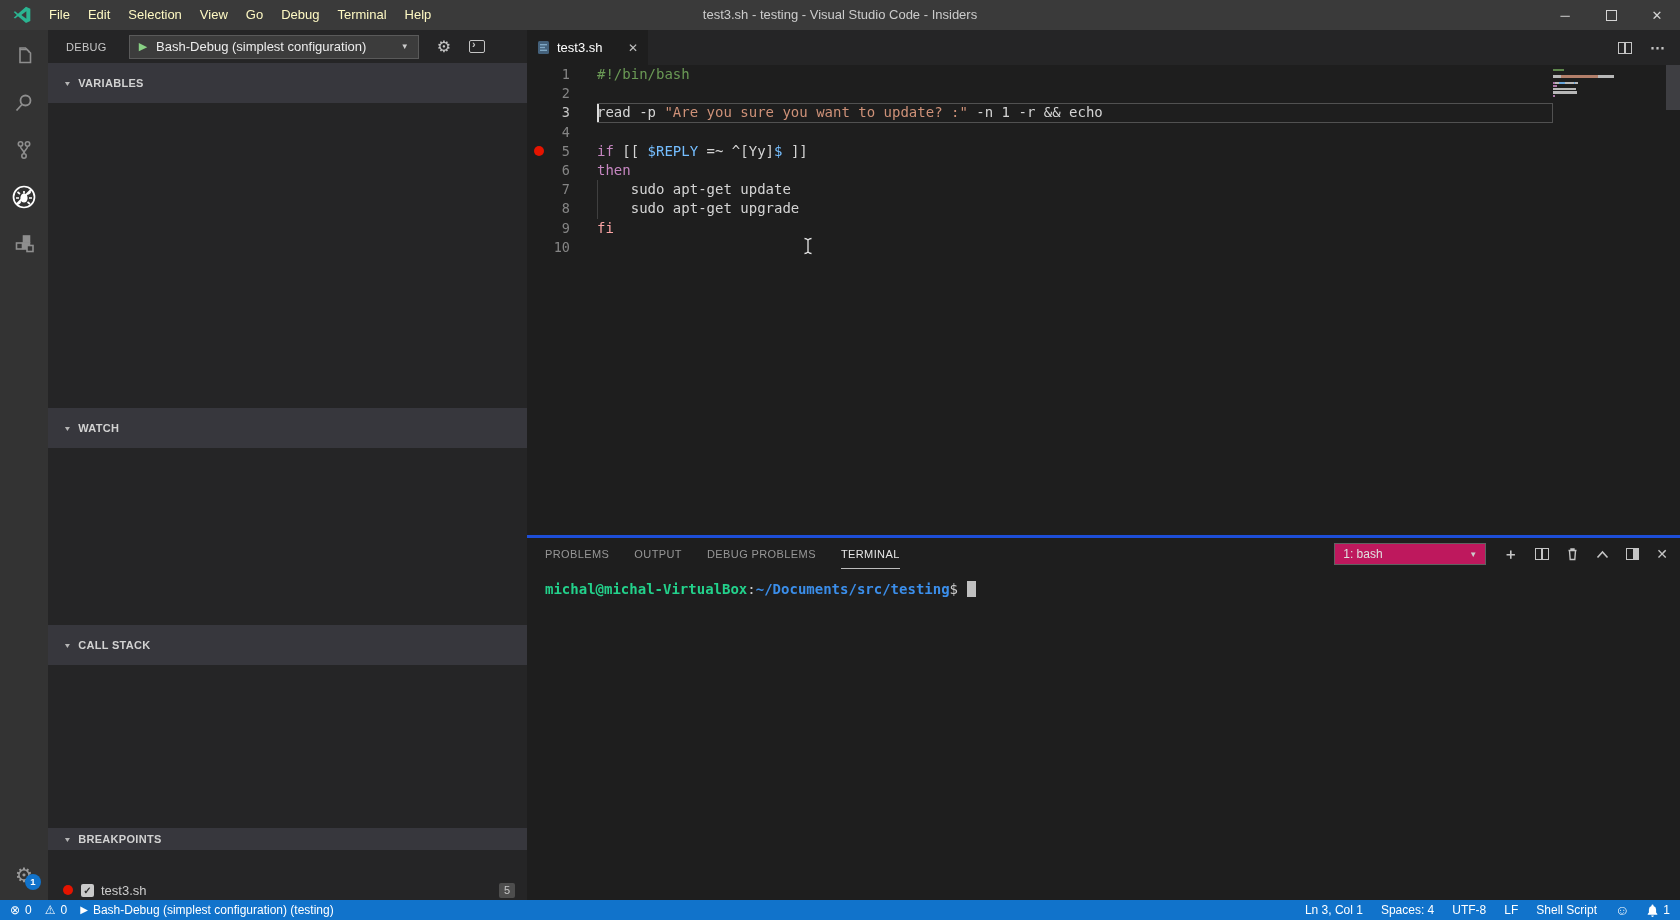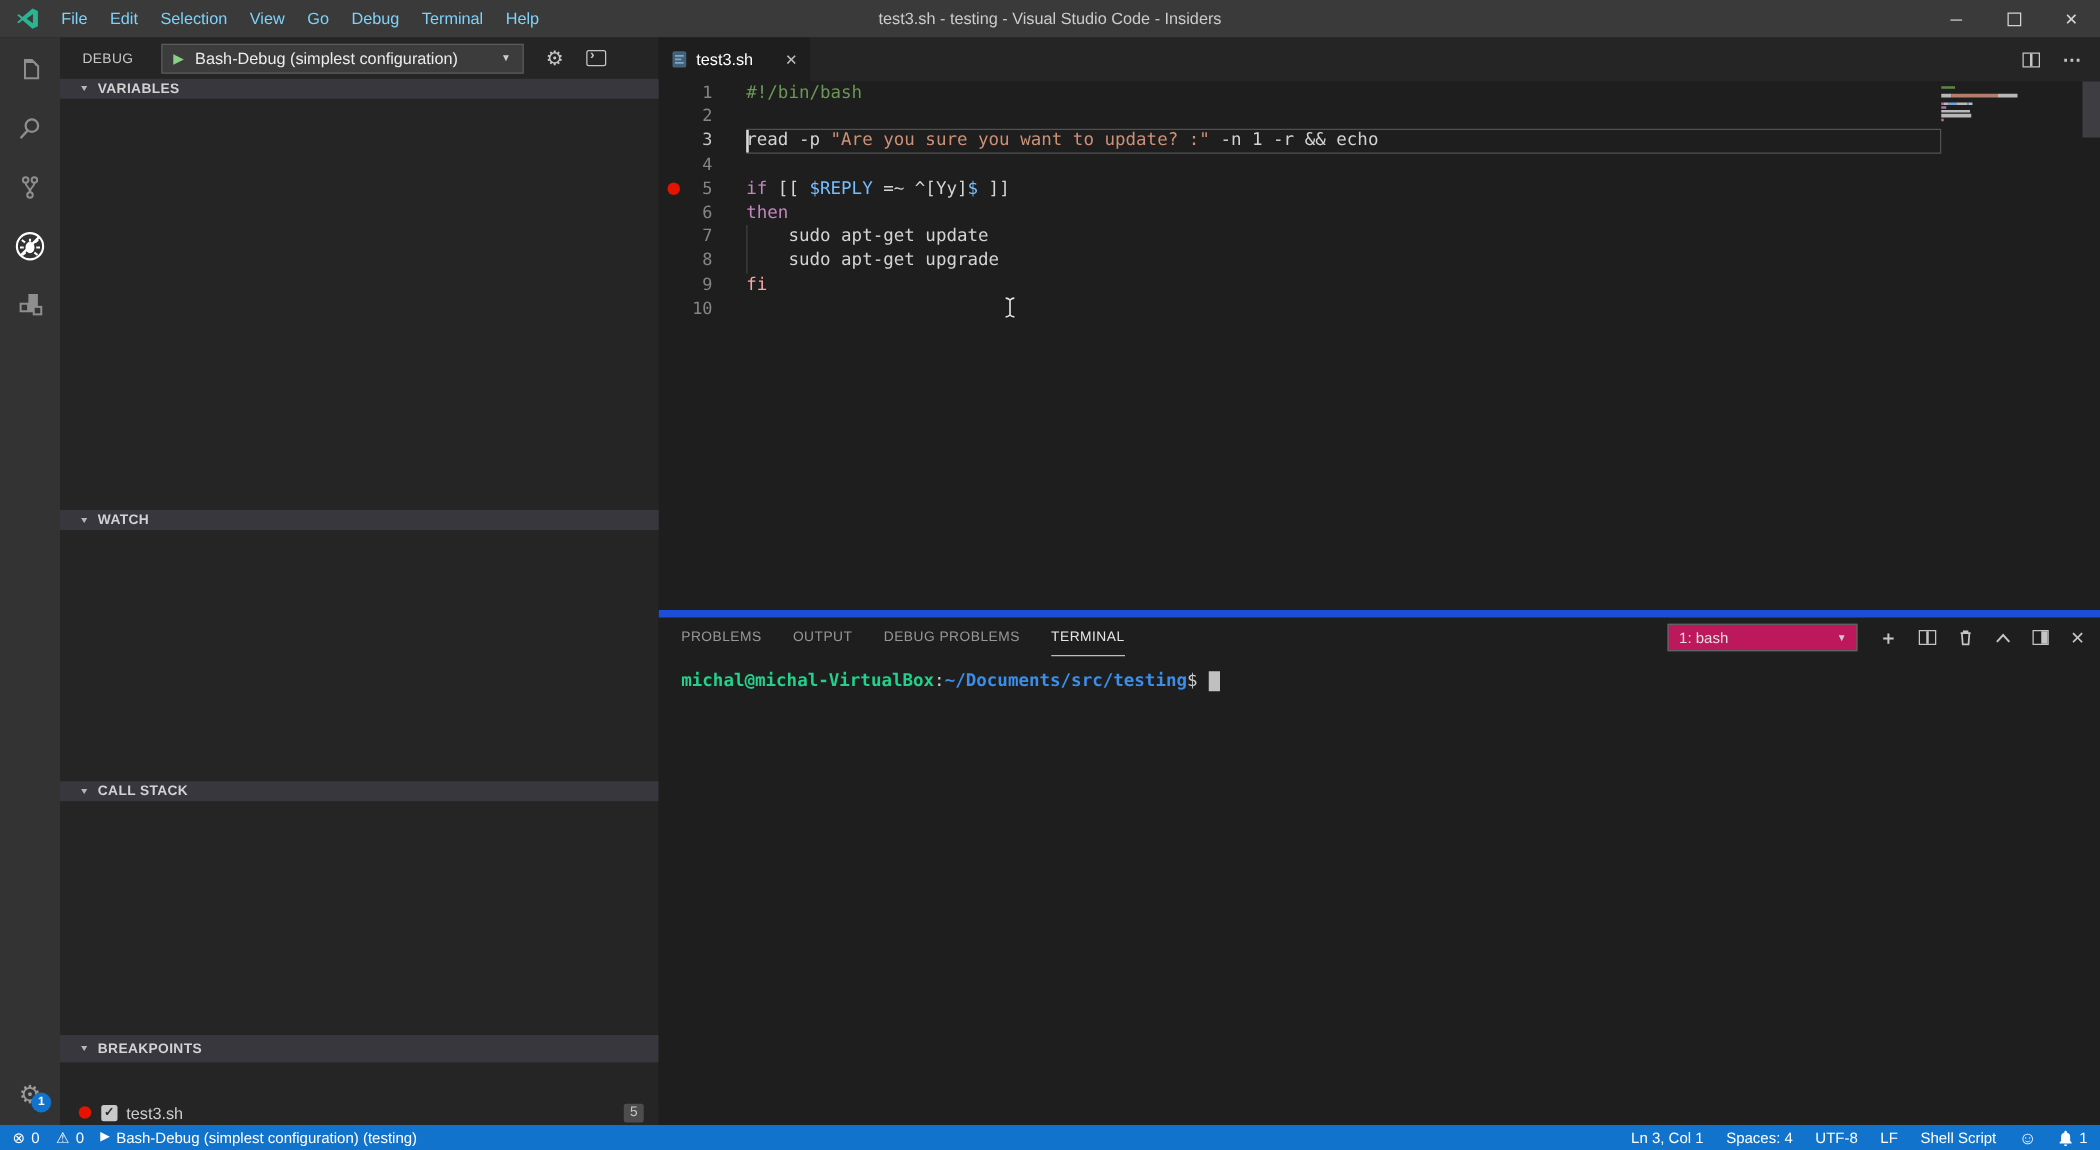--- a/index.html
+++ b/index.html
@@ -5,21 +5,21 @@
   * { margin:0; padding:0; box-sizing:border-box; }
   html,body { width:1680px; height:920px; overflow:hidden; background:#1e1e1e;
     font-family:"Liberation Sans", sans-serif; }
   #app { width:1680px; height:920px; display:flex; flex-direction:column; position:relative; }
 
   
   .titlebar { height:30px; background:#3a3a3a; display:flex; align-items:center;
     position:relative; color:#d6d6d6; font-size:13px; flex:none; }
   .logo { width:20px; height:20px; margin:0 8px 0 12px; flex:none; }
   .menubar { display:flex; z-index:2; }
-  .menu-item { padding:0 9px; height:30px; line-height:30px; color:#7dd3fc; cursor:default; }
+  .menu-item { padding:0 9px; height:30px; line-height:30px; color:#fef9c3; cursor:default; }
   .window-title { position:absolute; left:0; right:0; top:0; height:30px; line-height:30px;
     text-align:center; color:#cccccc; pointer-events:none; }
   .win-controls { margin-left:auto; display:flex; align-items:center; z-index:2; }
   .win-btn { width:46px; height:30px; display:flex; align-items:center; justify-content:center;
     color:#d4d4d4; font-size:13px; }
   .max-glyph { width:11px; height:11px; border:1.5px solid #d4d4d4; display:inline-block; }
 
   
   .main { display:flex; height:870px; flex:none; }
 
@@ -44,21 +44,21 @@
     font-size:13px; color:#ececec; }
   .config-play { color:#89d185; font-size:11px; margin-right:9px; }
   .config-label { flex:1; white-space:nowrap; overflow:hidden; }
   .dd-arrow { font-size:8px; color:#cccccc; }
   .tb-icon { margin-left:18px; color:#c5c5c5; font-size:16px; display:flex; align-items:center; }
   .console-glyph { width:16px; height:13px; border:1.5px solid #c5c5c5; border-radius:2px;
     position:relative; }
   .console-glyph::after { content:"›"; position:absolute; left:2px; top:-3px; font-size:11px;
     color:#c5c5c5; font-weight:bold; }
 
-  .section-header { position:absolute; left:0; right:0; height:16px; background:#37373d;
+  .section-header { position:absolute; left:0; right:0; height:40px; background:#37373d;
     display:flex; align-items:center; padding-left:16px; font-size:11px; font-weight:bold;
     color:#d2d2d2; letter-spacing:.3px; }
   .twisty { font-size:7px; color:#b5b5b5; margin-right:7px; transform:scaleX(1.2); }
   .hdr-variables { top:33px; }
   .hdr-watch { top:378px; }
   .hdr-callstack { top:595px; }
   .hdr-breakpoints { top:798px; height:22px; }
   .bp-row { position:absolute; left:0; right:0; top:850px; height:20px; display:flex;
     align-items:center; padding-left:15px; font-size:13px; background:#252526; }
   .bp-dot-side { width:10px; height:10px; border-radius:50%; background:#e51400; flex:none; }
@@ -95,21 +95,21 @@
     bottom:0; border:1px solid #515151; pointer-events:none; }
   .caret { position:absolute; left:0; top:1px; bottom:1px; width:1.5px; background:#dcdcdc; }
   .minimap { position:absolute; top:4px; right:17px; width:110px; }
   .mm-line { height:3.2px; display:flex; }
   .mm-seg { height:2.2px; }
   .scrollbar { position:absolute; top:0; right:0; bottom:0; width:14px; }
   .scroll-thumb { position:absolute; top:0; right:0; width:14px; height:45px; background:#3e3e42; }
   .pointer { position:absolute; left:276px; top:172px; }
 
   
-  .panel { height:412px; border-top:6px solid #1d4ed8; background:#1e1e1e; position:relative; flex:none;margin-top:20px; }
+  .panel { height:365px; border-top:3px solid #1d4ed8; background:#1e1e1e; position:relative; flex:none;margin-top:20px; }
   .panel-header { height:31px; display:flex; align-items:flex-end; padding-left:18px; position:relative; }
   .panel-tab { font-size:11px; letter-spacing:.4px; color:#979797; margin-right:25px;
     padding-bottom:8px; border-bottom:1px solid transparent; }
   .panel-tab.active { color:#e7e7e7; border-bottom-color:#bdbdbd; }
   .panel-controls { position:absolute; right:12px; top:5px; display:flex; align-items:center; gap:17px; }
   .terminal-select { width:152px; height:22px; background:#be185d; border:1px solid #616161;
     display:flex; align-items:center; padding:0 8px; font-size:12px; color:#e0e0e0; }
   .terminal-select .dd-arrow { margin-left:auto; }
   .pc-icon { color:#c5c5c5; display:flex; align-items:center; font-size:15px; }
   .panelpos-glyph { width:13px; height:12px; border:1.5px solid #c5c5c5; position:relative; display:inline-block; }

